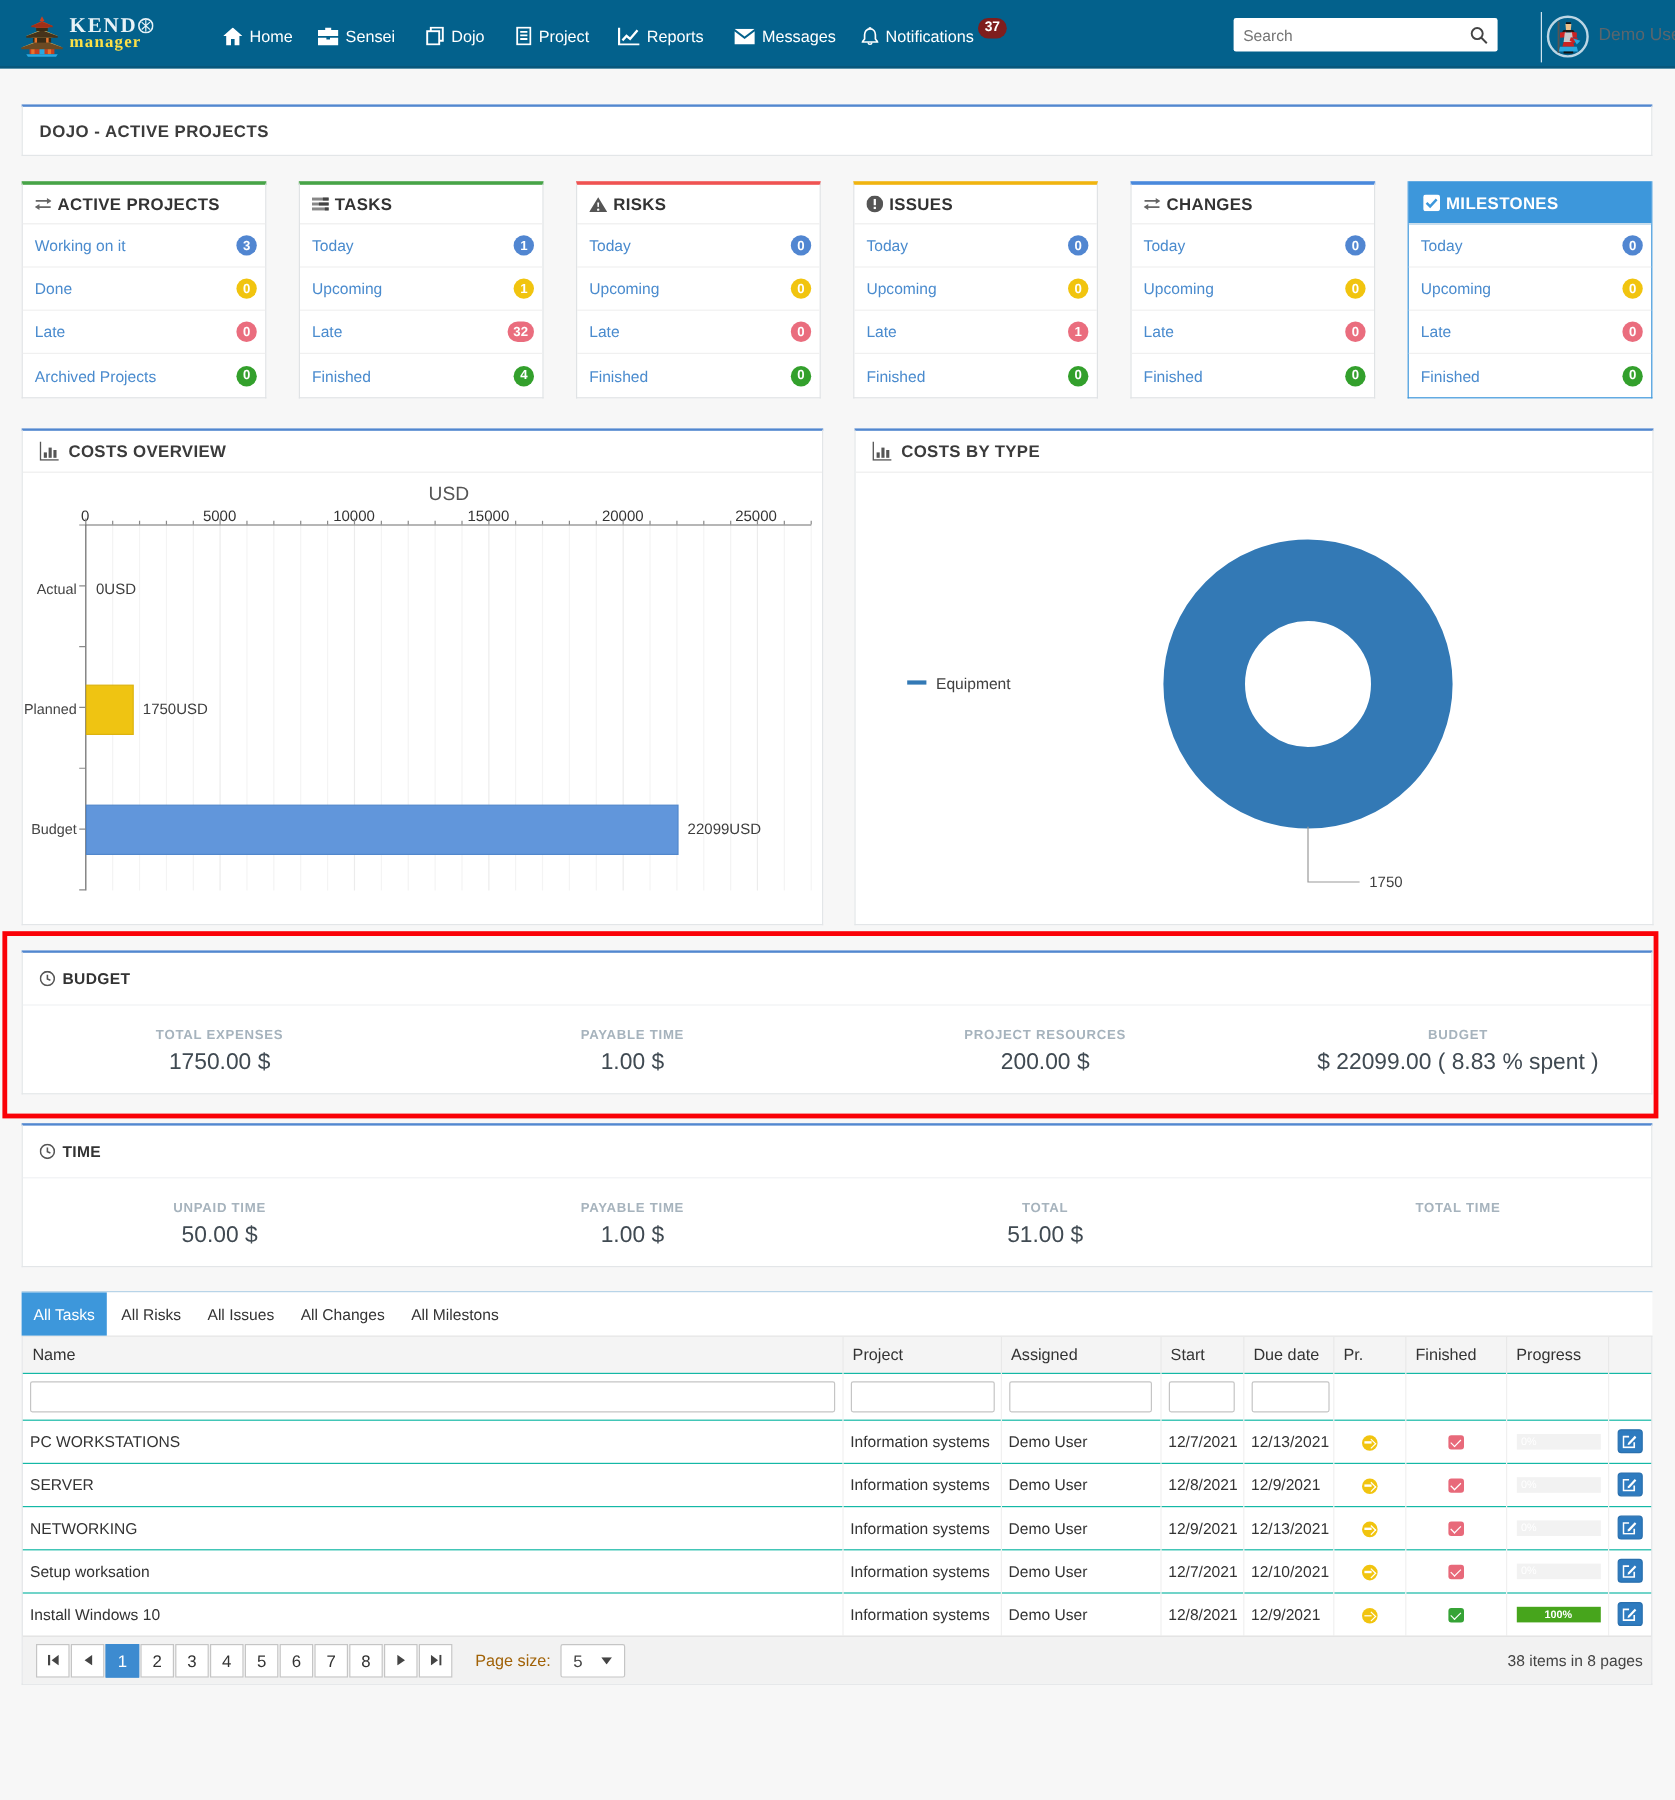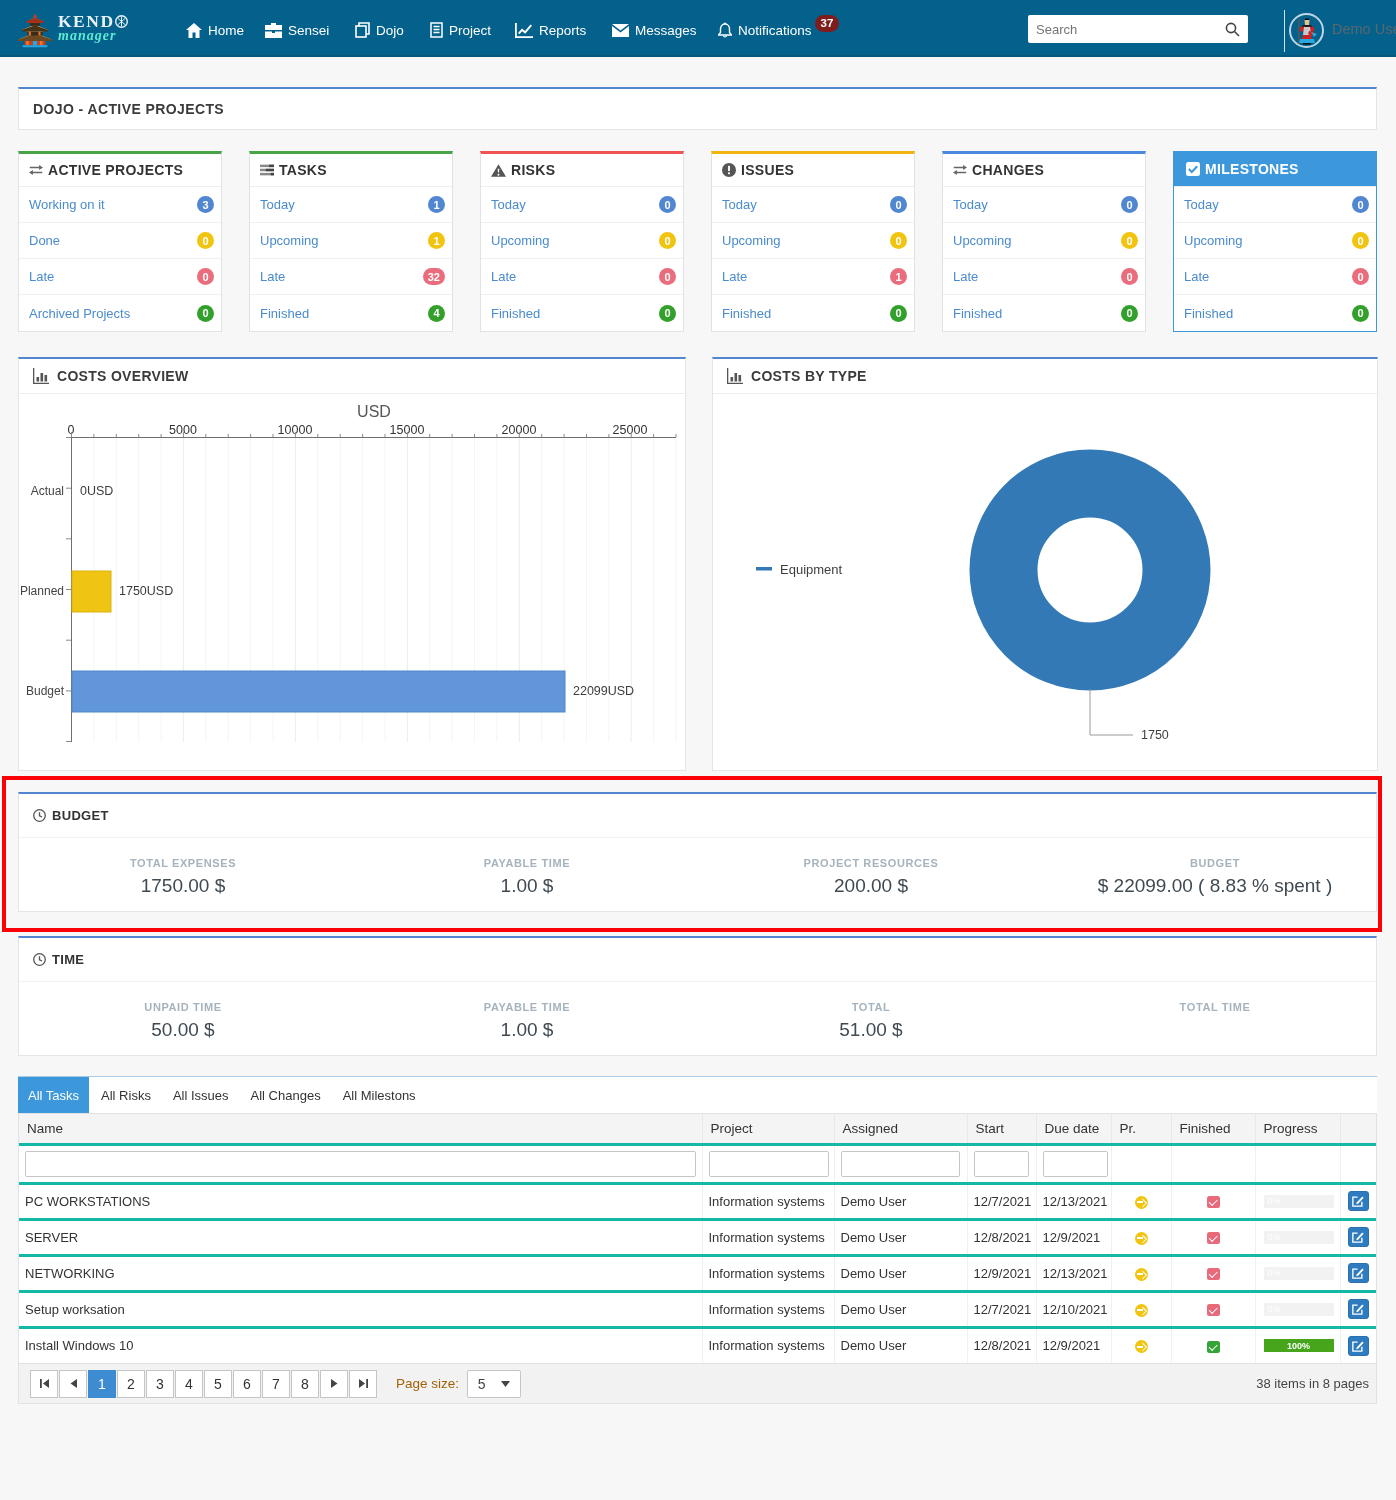--- a/index.html
+++ b/index.html
@@ -56,21 +56,21 @@
 .info-value { color:#404a52; font-size:19px; }
 .red-annot { position:absolute; left:2px; top:776px; width:1380px; height:156px; border:4px solid #fa0107; z-index:5; }
 
 
 .grid-wrap { background:#fff; border:1px solid #e0e3e5; border-top:1px solid #e2e2e2; }
 .tabs { display:flex; background:#fff; }
 .tab { padding:0 10px; font-size:13px; color:#333; height:36px; margin-right:2px; display:flex; align-items:center; }
 .tab.active { background:#3d97db; color:#fff; }
 table.grid { width:100%; border-collapse:collapse; font-size:13px; table-layout:fixed; }
 table.grid th { text-align:left; font-weight:normal; color:#333; padding:5px 8px; background:#f4f4f4; border-left:1px solid #e8e8e8; height:30px; font-size:13.5px; }
-table.grid td { padding:4px 6px; border-top:3px solid #14b8a6; border-left:1px solid #f0f0f0; height:36px; }
+table.grid td { padding:4px 6px; border-top:1px solid #14b8a6; border-left:1px solid #f0f0f0; height:36px; }
 tr.frow td { height:39px; }
 .pager { background:#f2f2f2; border-top:1px solid #e0e0e0; height:40px; display:flex; align-items:center; padding:0 7px 0 11px; font-size:13px; color:#444; }
 .finput { height:26px; border:1px solid #c5c5c5; border-radius:2px; outline:none; padding:0 4px; font-size:13px; }
 .cc { text-align:center; }
 .pr-ic { display:inline-block; width:13px; height:13px; border-radius:50%; background:#f1c40f; position:relative; vertical-align:middle; }
 .pr-ic:after { content:""; position:absolute; left:2.5px; top:5.8px; width:6px; height:1.6px; background:#fff; }
 .pr-ic:before { content:""; position:absolute; left:5px; top:4px; width:4.5px; height:4.5px; border-top:1.6px solid #fff; border-right:1.6px solid #fff; transform:rotate(45deg); }
 .chk { display:inline-block; width:13px; height:12px; border-radius:2.5px; position:relative; vertical-align:middle; }
 .chk.red { background:#e8697a; } .chk.green { background:#36a336; }
 .chk:after { content:""; position:absolute; left:2.5px; top:2.8px; width:7px; height:3.5px; border-left:1.8px solid #fff; border-bottom:1.8px solid #fff; transform:rotate(-45deg); }
@@ -103,21 +103,21 @@
       <rect x="22" y="14" width="14" height="6" fill="#3a2c16"></rect>
       <path d="M16 14 L29 8 L42 14 L36 16 L22 16 Z" fill="#c9401f"></path>
       <path d="M16 14 L29 9 L42 14 L42 15.5 L16 15.5 Z" fill="#a03018"></path>
       <path d="M26 8 L29 2 L32 8 Z" fill="#c9401f"></path>
     </svg>
     <div style="margin-left:3px;">
       <div style="font-family:'Liberation Serif',serif;font-weight:bold;color:#e8f2f7;font-size:17.5px;letter-spacing:1.5px;line-height:16px;">KEND<svg width="13" height="13" viewBox="0 0 17 17" style="vertical-align:-1px;">
             <circle cx="8.5" cy="8.5" r="7.6" fill="none" stroke="#e8f2f7" stroke-width="1.8"></circle>
             <path d="M8.5 2 L8.5 15 M4 4.5 L13 12.5 M13 4.5 L4 12.5" stroke="#e8f2f7" stroke-width="1.3"></path>
           </svg></div>
-      <div style="font-family:'Liberation Serif',serif;font-weight:bold;color:#5eead4;font-size:14px;letter-spacing:1px;line-height:14px;font-style:italic;">manager</div>
+      <div style="font-family:'Liberation Serif',serif;font-weight:bold;color:#fde047;font-size:14px;letter-spacing:1px;line-height:14px;">manager</div>
     </div>
   </div>
   <div class="nav-items">
     <div class="nav-item" style="left:186px;">
       <svg width="16" height="15" viewBox="0 0 16 15" fill="#fff">
           <path d="M8 0 L16 7 L13.5 7 L13.5 15 L9.5 15 L9.5 9.5 L6.5 9.5 L6.5 15 L2.5 15 L2.5 7 L0 7 Z"></path>
         </svg>
       Home</div>
     <div class="nav-item" style="left:265px;align-items:center;">
       <svg width="17" height="15" viewBox="0 0 17 15" fill="#fff">

